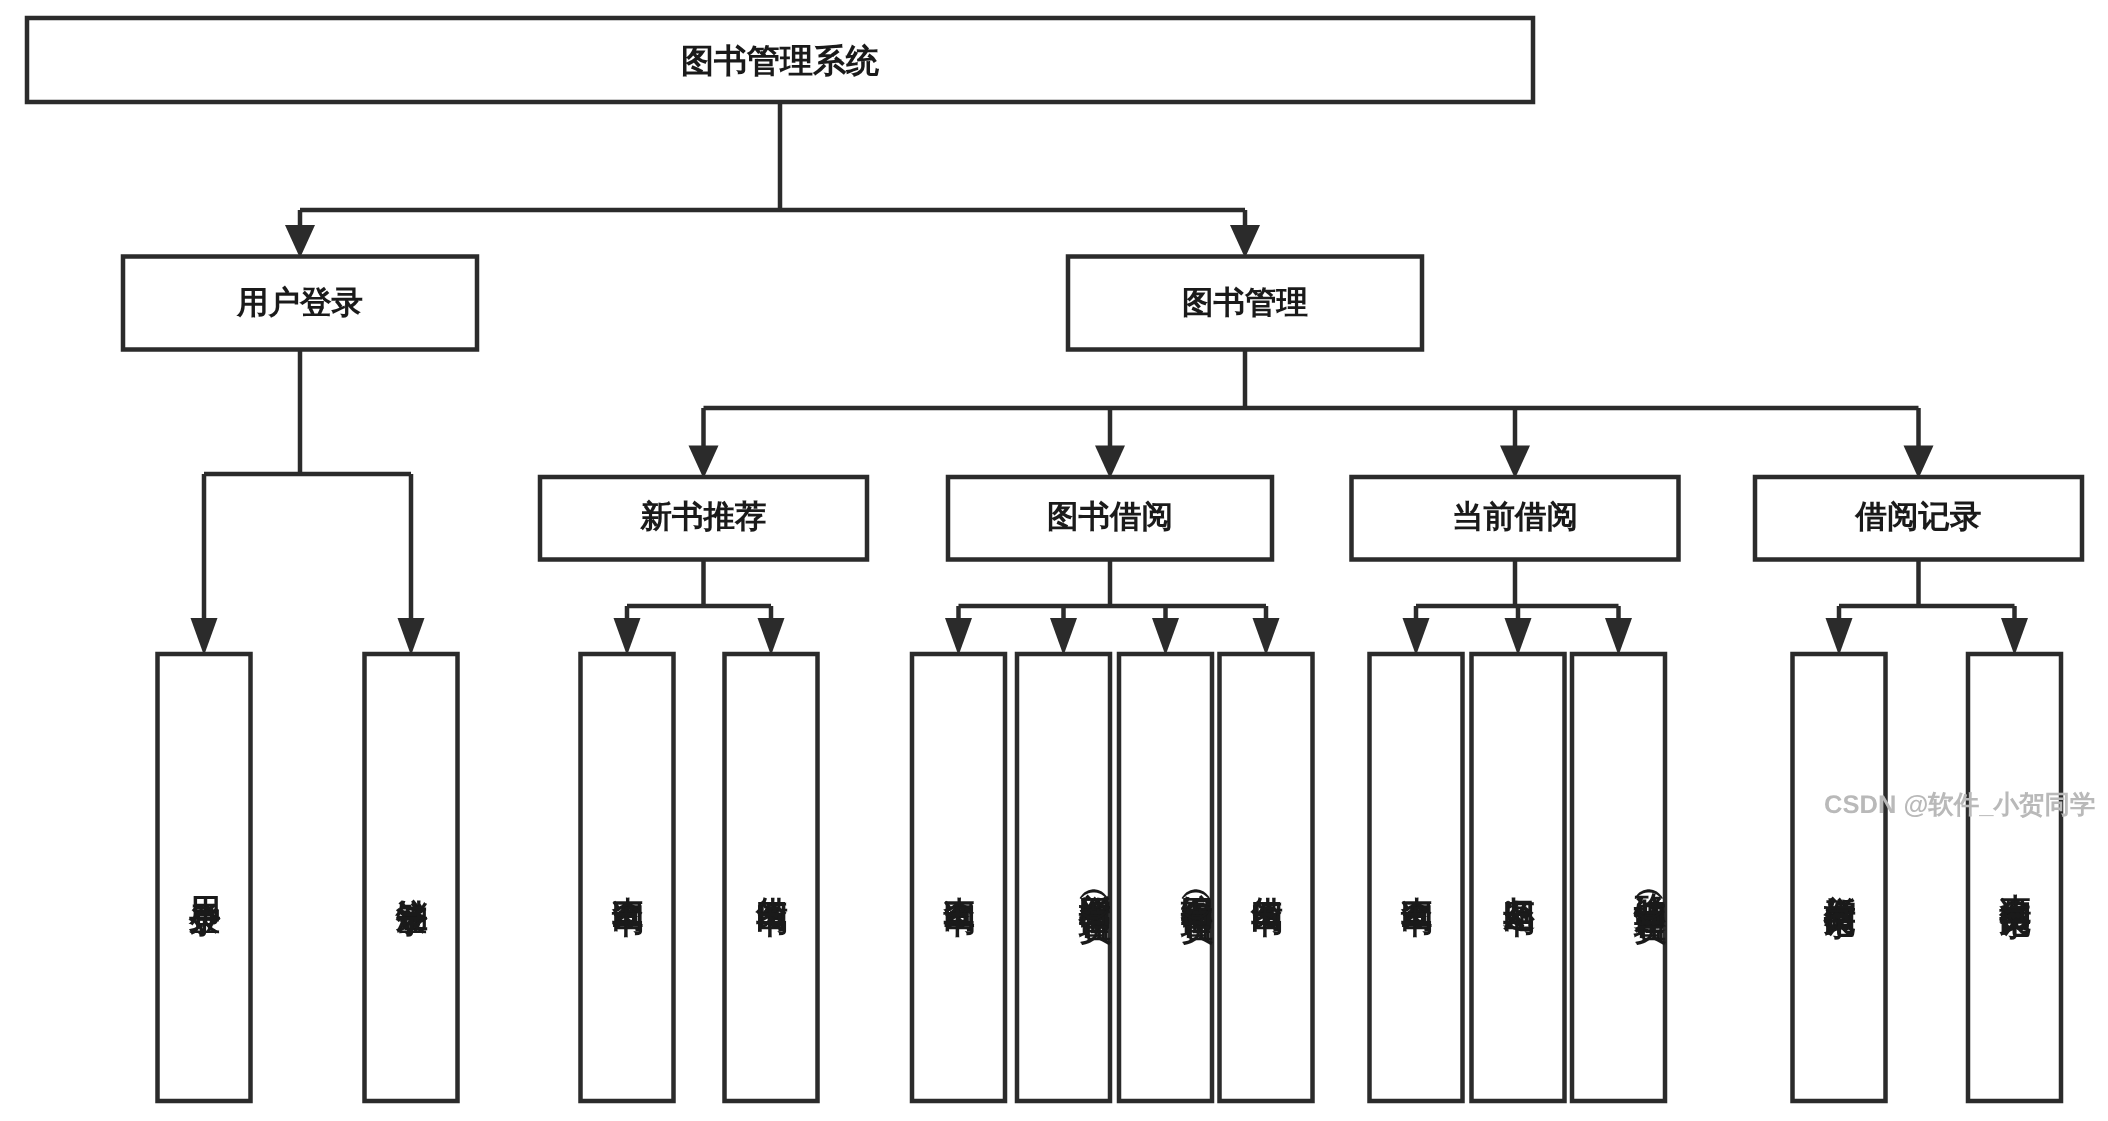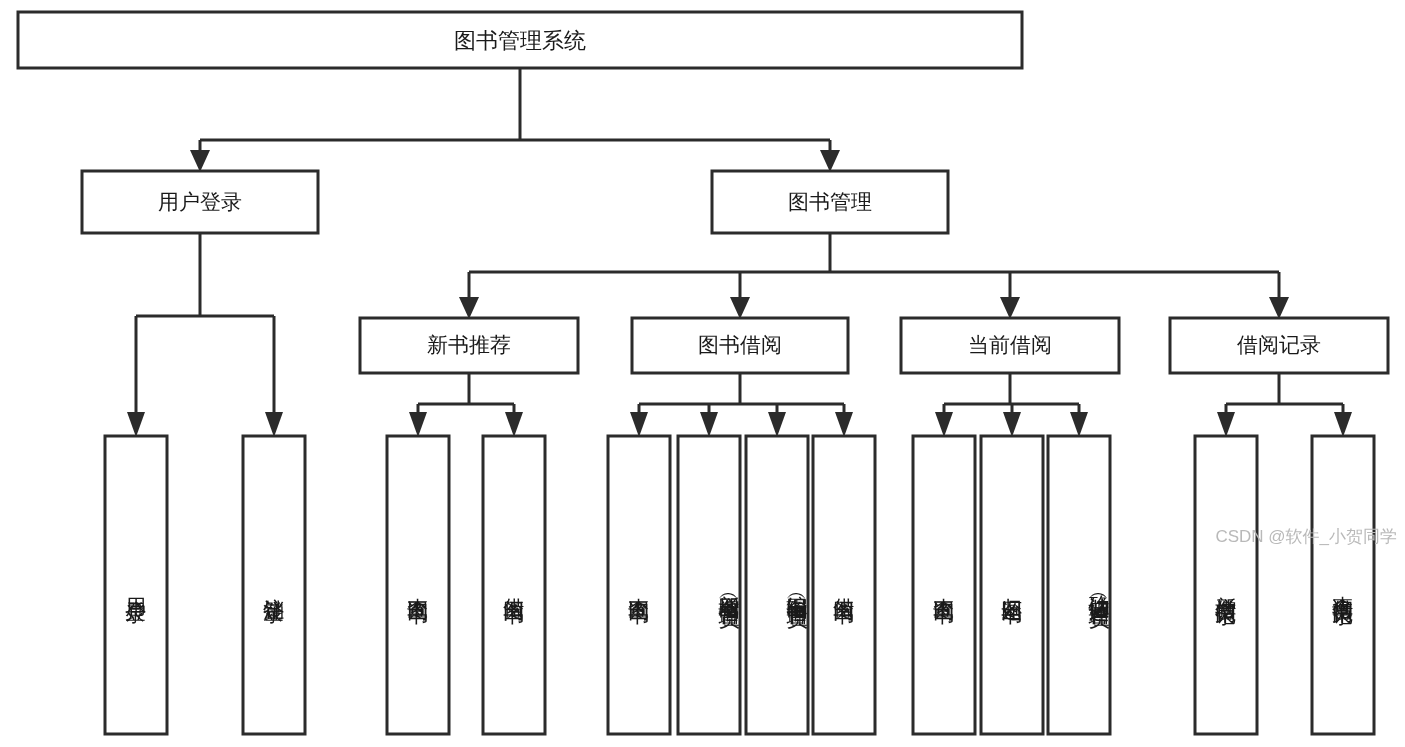--- a/index.html
+++ b/index.html
@@ -11,20 +11,21 @@
     width: 1405px;
     height: 747px;
     font-family: "Liberation Sans", "DejaVu Sans", sans-serif;
     overflow: hidden;
     position: relative;
   }
   #diagram-root {
     position: relative;
     width: 1405px;
     height: 554px;
+    font-weight: bold;
   }
   svg#tree-svg {
     position: absolute;
     left: 0;
     top: 0;
     width: 1405px;
     height: 747px;
   }
   .node-box {
     fill: #ffffff;

